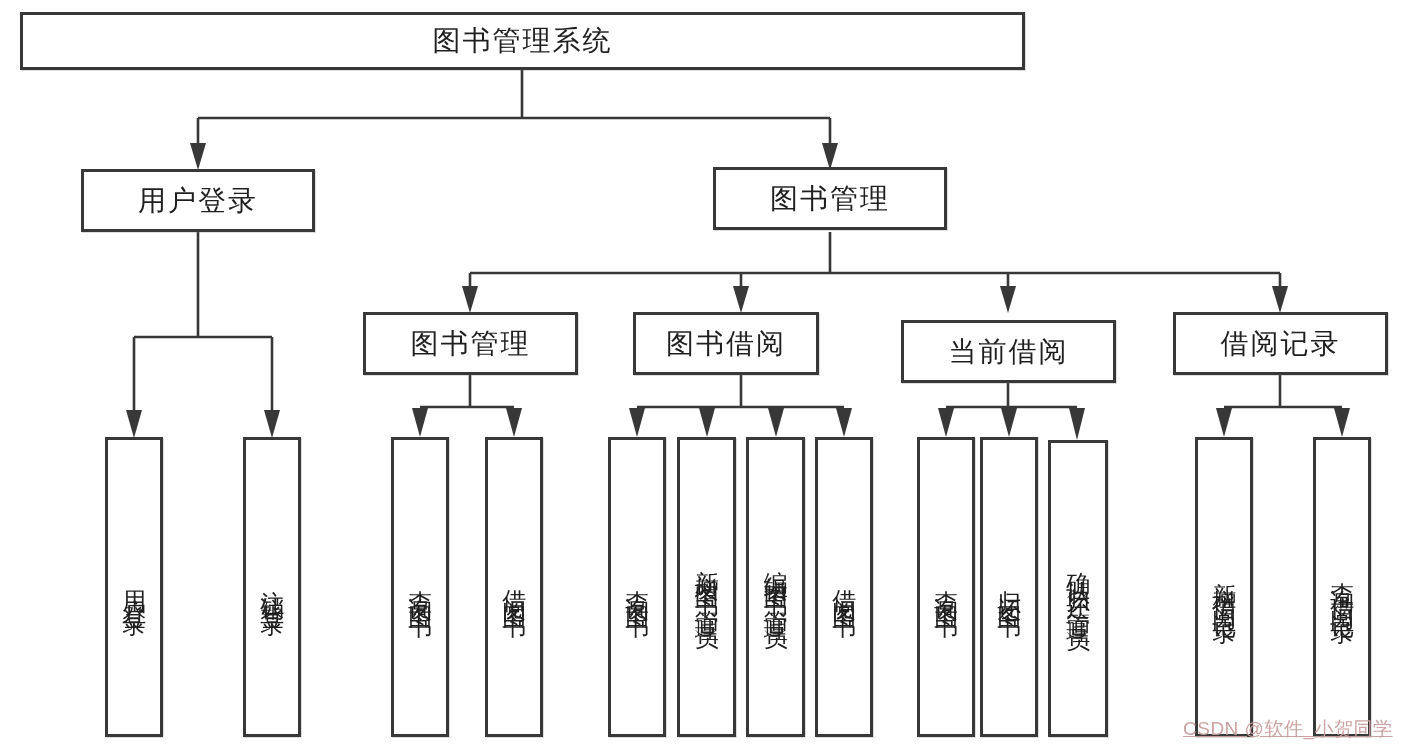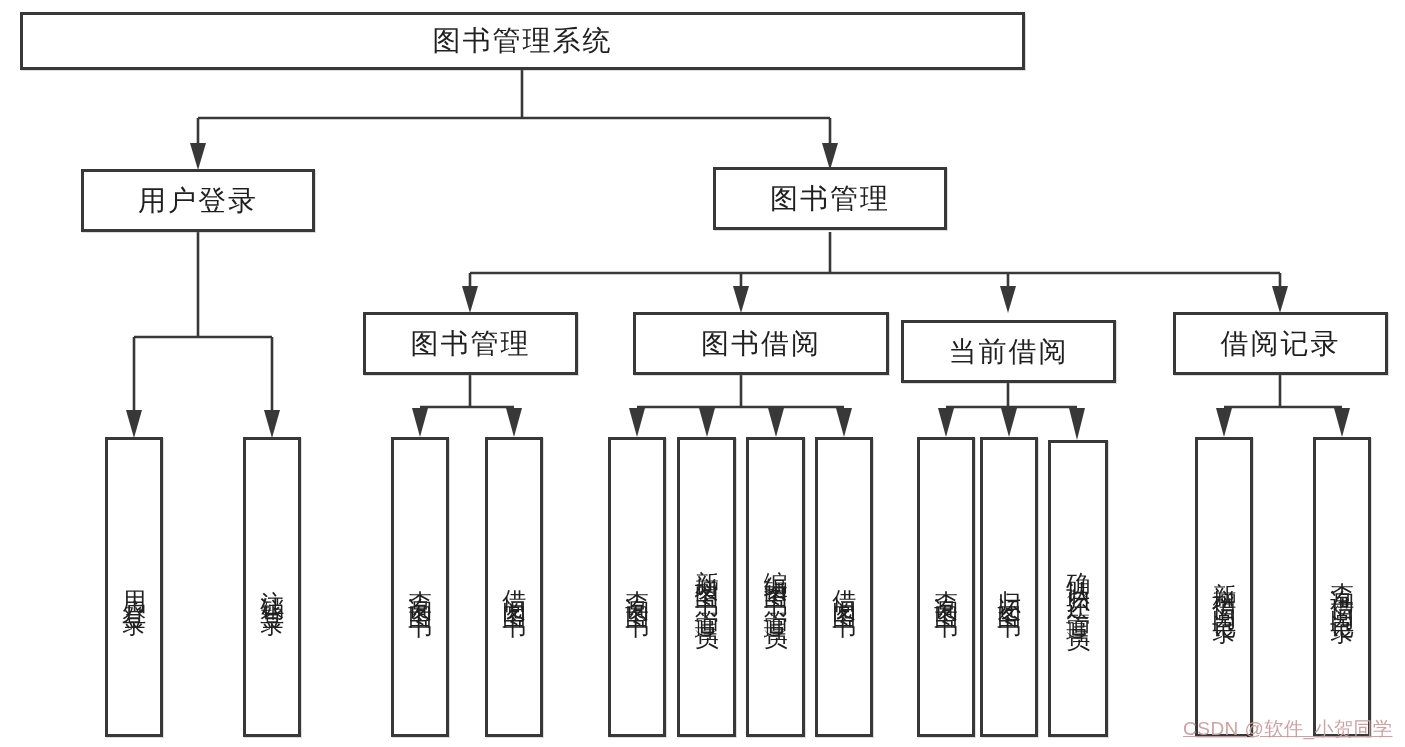--- a/index.html
+++ b/index.html
@@ -133,21 +133,21 @@
   <div class="box" style="left:81px; top:169px; width:234px; height:63px;">
     <span class="hlabel">用户登录</span>
   </div>
   <div class="box" style="left:713px; top:167px; width:234px; height:63px;">
     <span class="hlabel">图书管理</span>
   </div>
 
   <div class="box" style="left:363px; top:312px; width:215px; height:63px;">
     <span class="hlabel">图书管理</span>
   </div>
-  <div class="box" style="left:633px; top:312px; width:256px; height:63px;">
+  <div class="box" style="left:633px; top:312px; width:186px; height:63px;">
     <span class="hlabel">图书借阅</span>
   </div>
   <div class="box" style="left:901px; top:320px; width:215px; height:63px;">
     <span class="hlabel">当前借阅</span>
   </div>
   <div class="box" style="left:1173px; top:312px; width:215px; height:63px;">
     <span class="hlabel">借阅记录</span>
   </div>
 
   <div class="box" style="left:105px; top:437px; width:58px; height:300px;">

